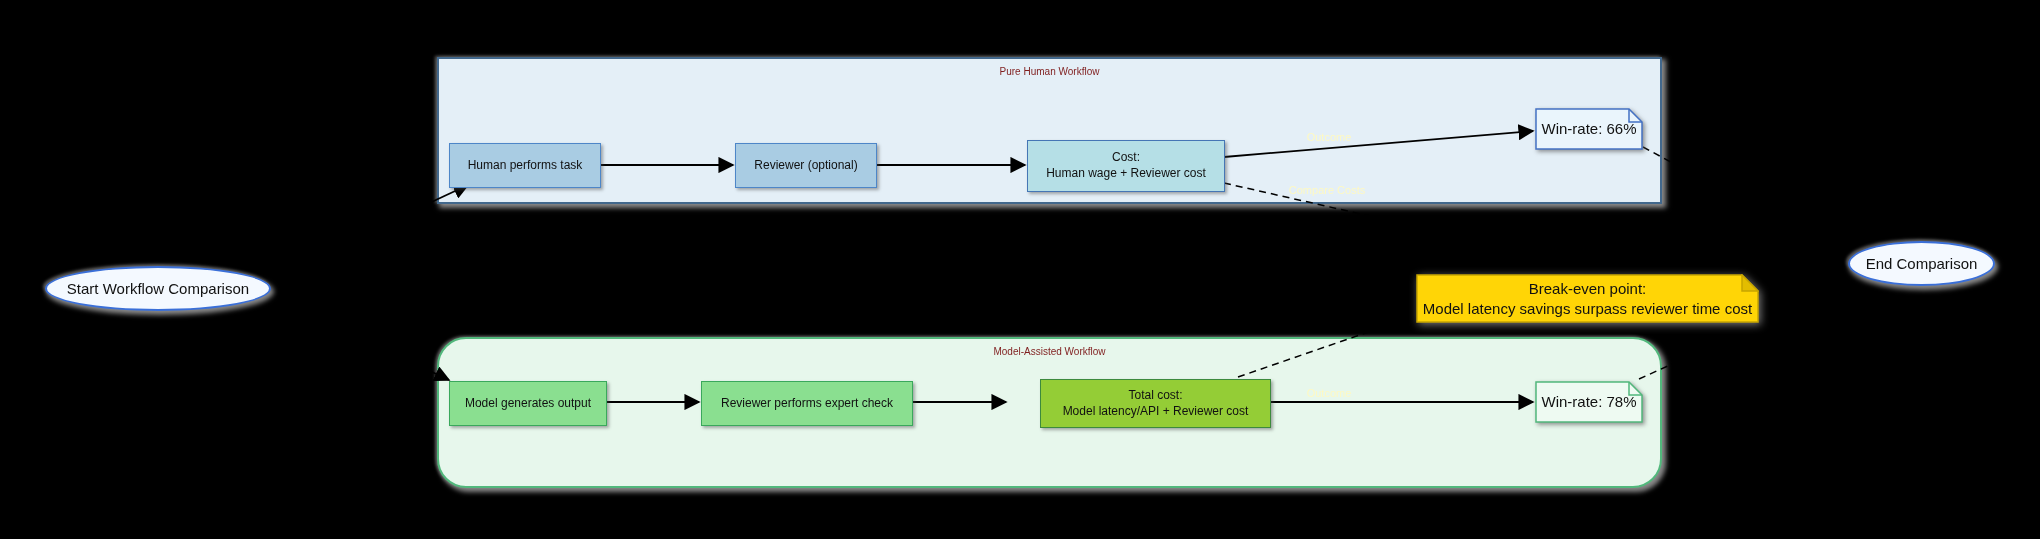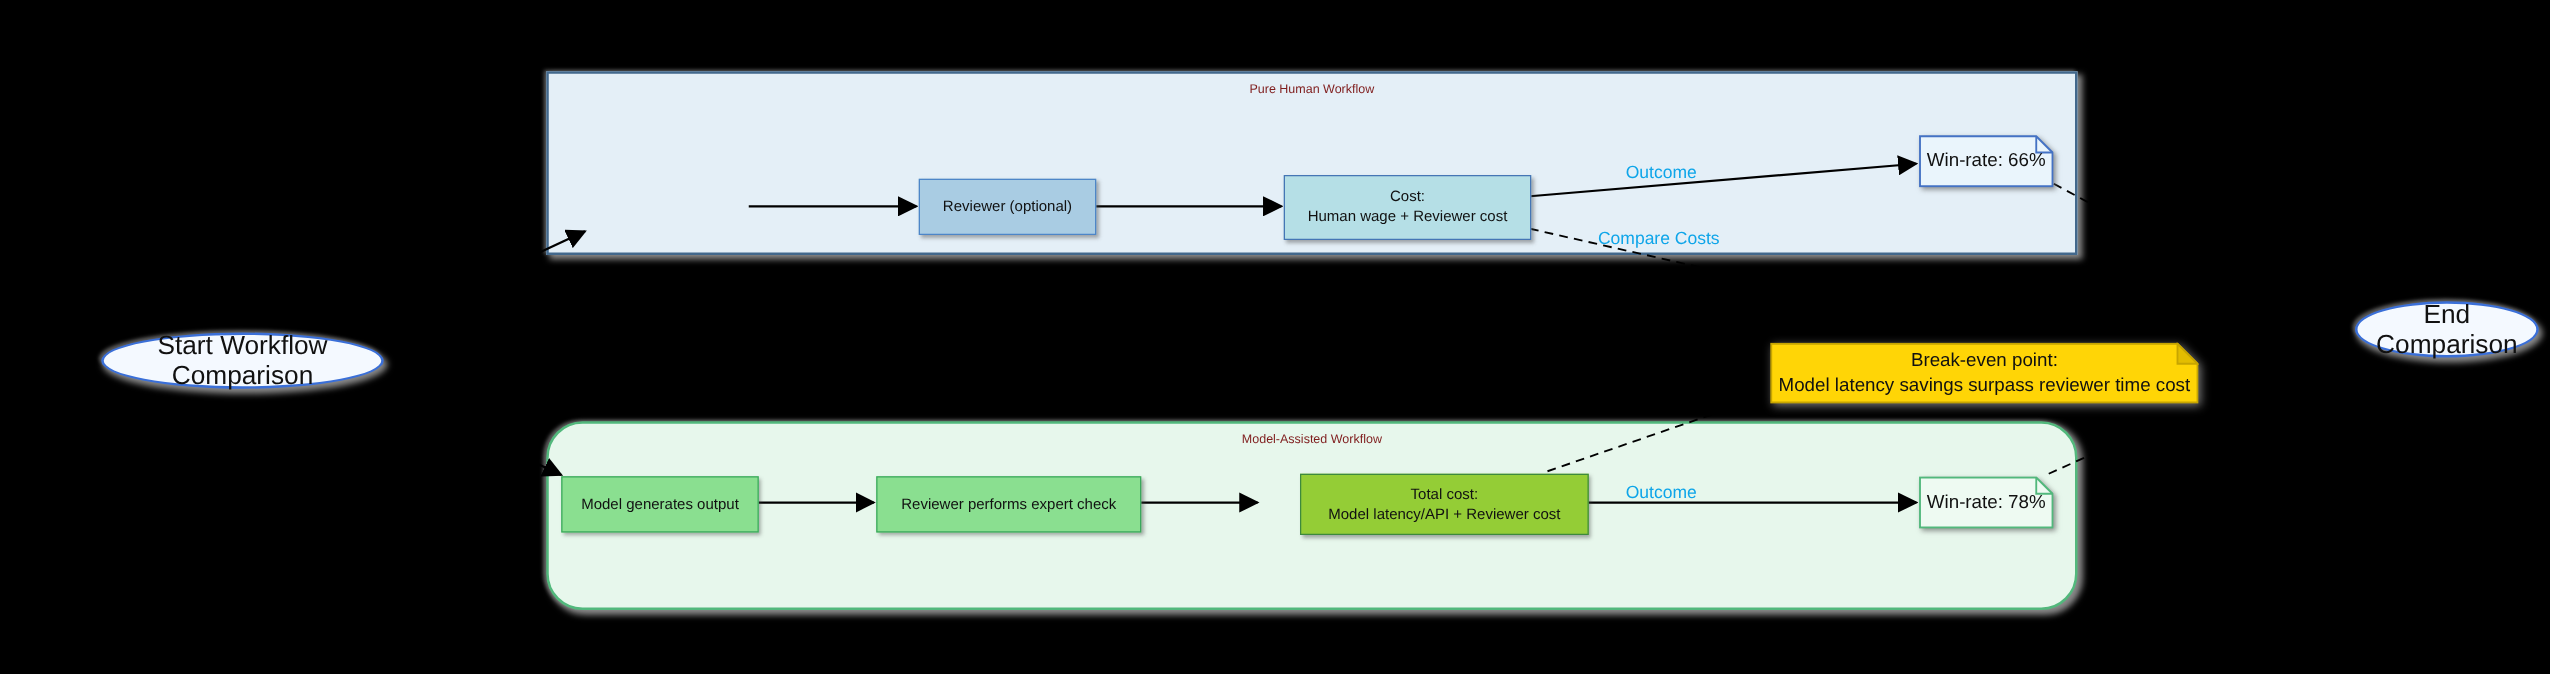--- a/index.html
+++ b/index.html
@@ -17,28 +17,28 @@
         border-style:solid;border-width:1.5px;box-shadow:2px 2px 3px rgba(70,70,70,.45);}
   .node.blue{background:var(--c-workflow1_node_fill);border-color:var(--c-workflow1_node_border);}
   .node.cyan{background:var(--c-workflow1_cost_fill);border-color:var(--c-workflow1_cost_border);}
   .node.green{background:var(--c-workflow2_node_fill);border-color:var(--c-workflow2_node_border);}
   .node.olive{background:var(--c-workflow2_cost_fill);border-color:var(--c-workflow2_cost_border);}
   .note{position:absolute;z-index:3;filter:drop-shadow(2px 2px 2px rgba(90,90,90,.65));}
   .note .note-label{position:absolute;inset:0;display:flex;flex-direction:column;
                     align-items:center;justify-content:center;text-align:center;
                     font-size:15px;line-height:1.3;}
   .ellipse{position:absolute;z-index:3;display:flex;align-items:center;justify-content:center;
-           text-align:center;font-size:21px;border-radius:50%;border:2px solid var(--c-terminal_border);
+           text-align:center;font-size:15px;border-radius:50%;border:2px solid var(--c-terminal_border);
            background:var(--c-terminal_fill);
-           box-shadow:2px 3px 5px 1px #8a8a8a,-2px -2px 3px 0 #555;margin-left:36px;}
+           box-shadow:2px 3px 5px 1px #8a8a8a,-2px -2px 3px 0 #555;}
   #edges{position:absolute;left:0;top:0;z-index:2;pointer-events:none;}
   .edge{stroke:var(--c-edge_color,#000);fill:none;stroke-width:1.8;}
   .edge.dashed{stroke-width:1.5;stroke-dasharray:7 5;}
   .edge-label{position:absolute;z-index:4;transform:translate(-50%,-50%);
-              font-size:14px;white-space:nowrap;color:#0ea5e9;}
+              font-size:11px;white-space:nowrap;color:#fef9c3;}
 </style>
 </head>
 <body>
 
 <div id="stage">
 
   <div class="subgraph blue" style="left:437px;top:57px;width:1221px;height:143px;">
     <div class="subgraph-title">Pure Human Workflow</div>
   </div>
 
@@ -67,20 +67,23 @@
     <path class="edge dashed" d="M1760,262 L1845,261" marker-end="url(#arrow)"></path>
   </svg>
 
   <div class="ellipse" style="left:45px;top:266px;width:222px;height:41px;">
     <span>Start Workflow Comparison</span>
   </div>
   <div class="ellipse" style="left:1848px;top:241px;width:143px;height:41px;">
     <span>End Comparison</span>
   </div>
 
+  <div class="node blue" style="left:449px;top:143px;width:150px;height:43px;">
+    <span>Human performs task</span>
+  </div>
   <div class="node blue" style="left:735px;top:143px;width:140px;height:43px;">
     <span>Reviewer (optional)</span>
   </div>
   <div class="node cyan" style="left:1027px;top:140px;width:196px;height:50px;">
     <span>Cost:</span>
     <span>Human wage + Reviewer cost</span>
   </div>
   <div class="note" style="left:1535px;top:108px;width:108px;height:42px;">
     <svg width="108" height="42">
       <path d="M1,1 H94 L107,14 V41 H1 Z" style="fill:var(--c-workflow1_note_fill);stroke:var(--c-workflow1_note_border);" stroke-width="1.5"></path>

